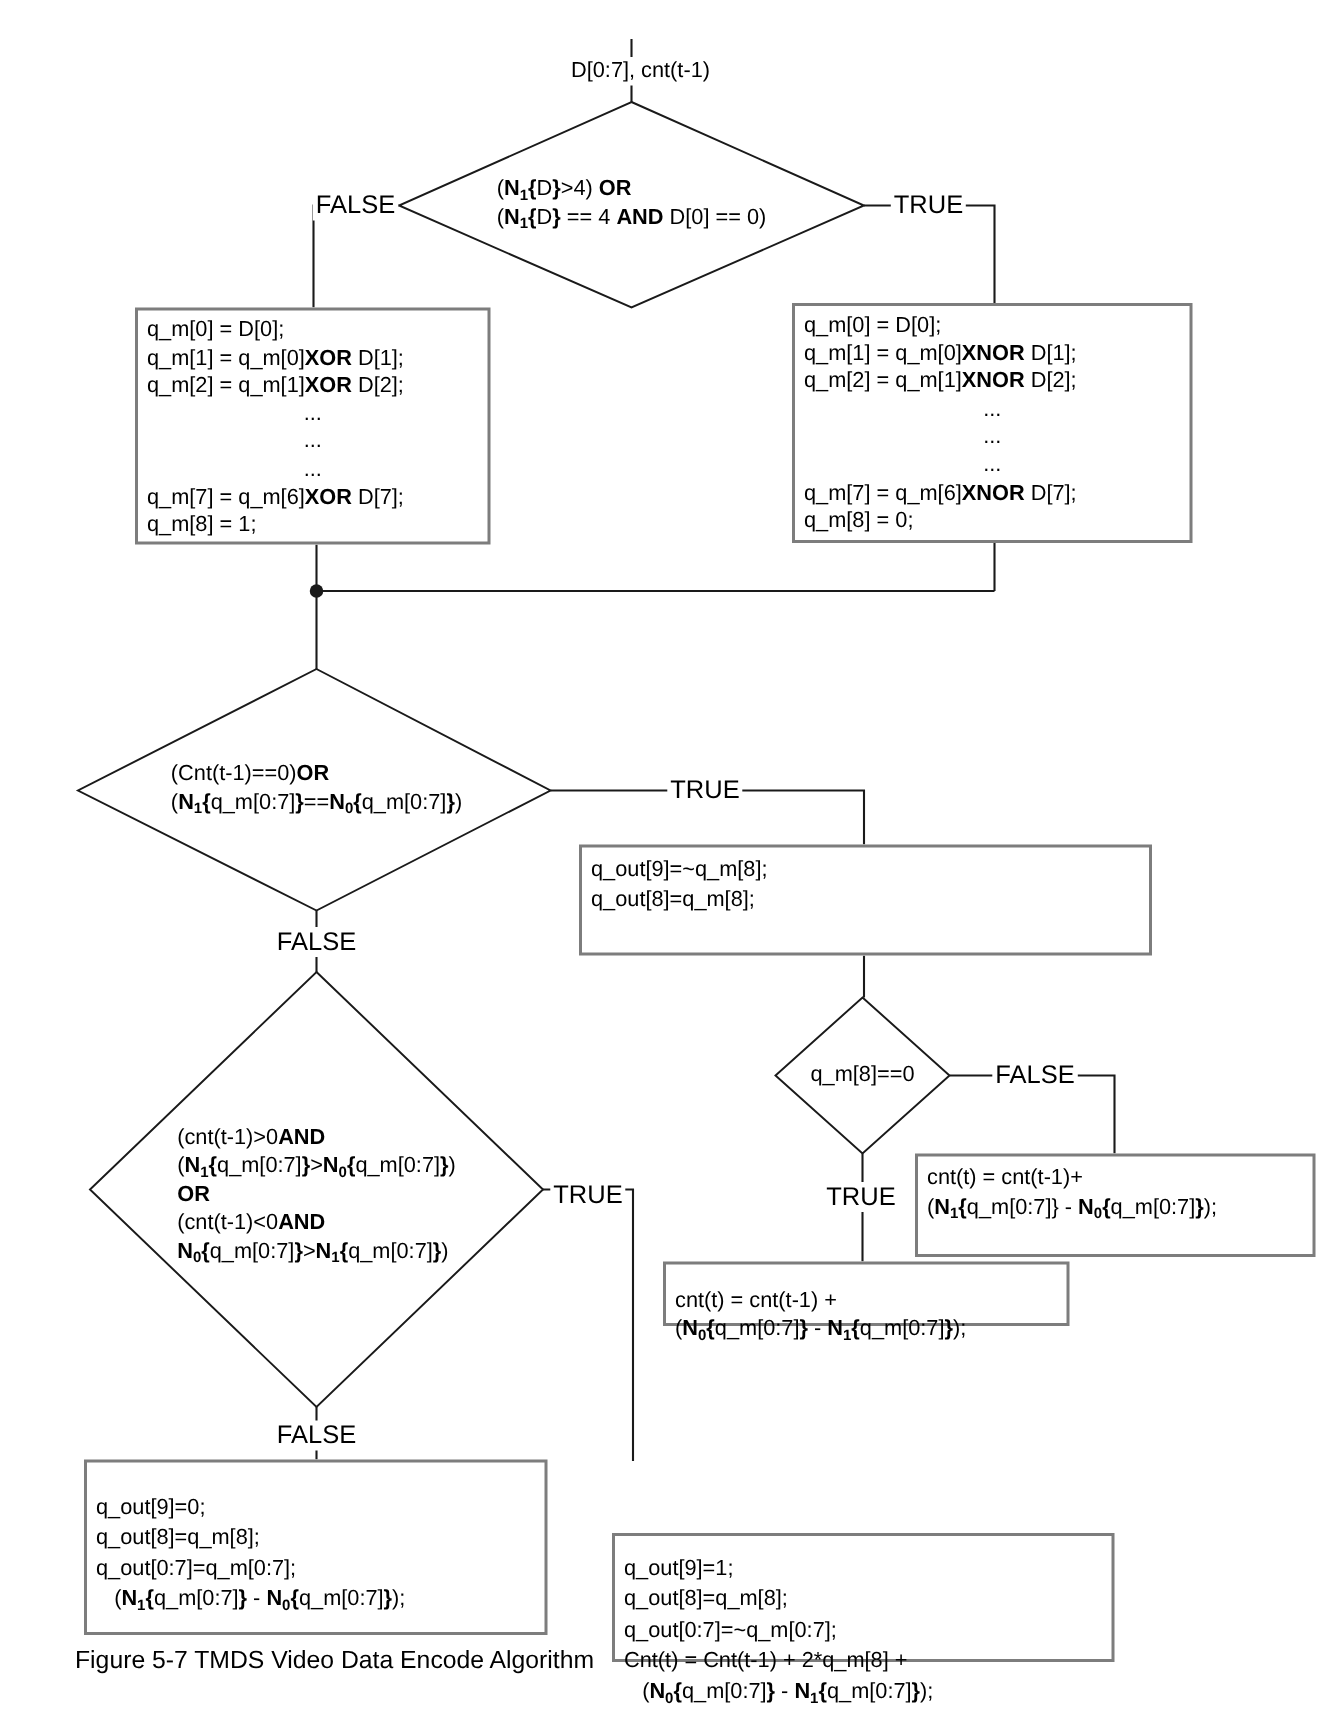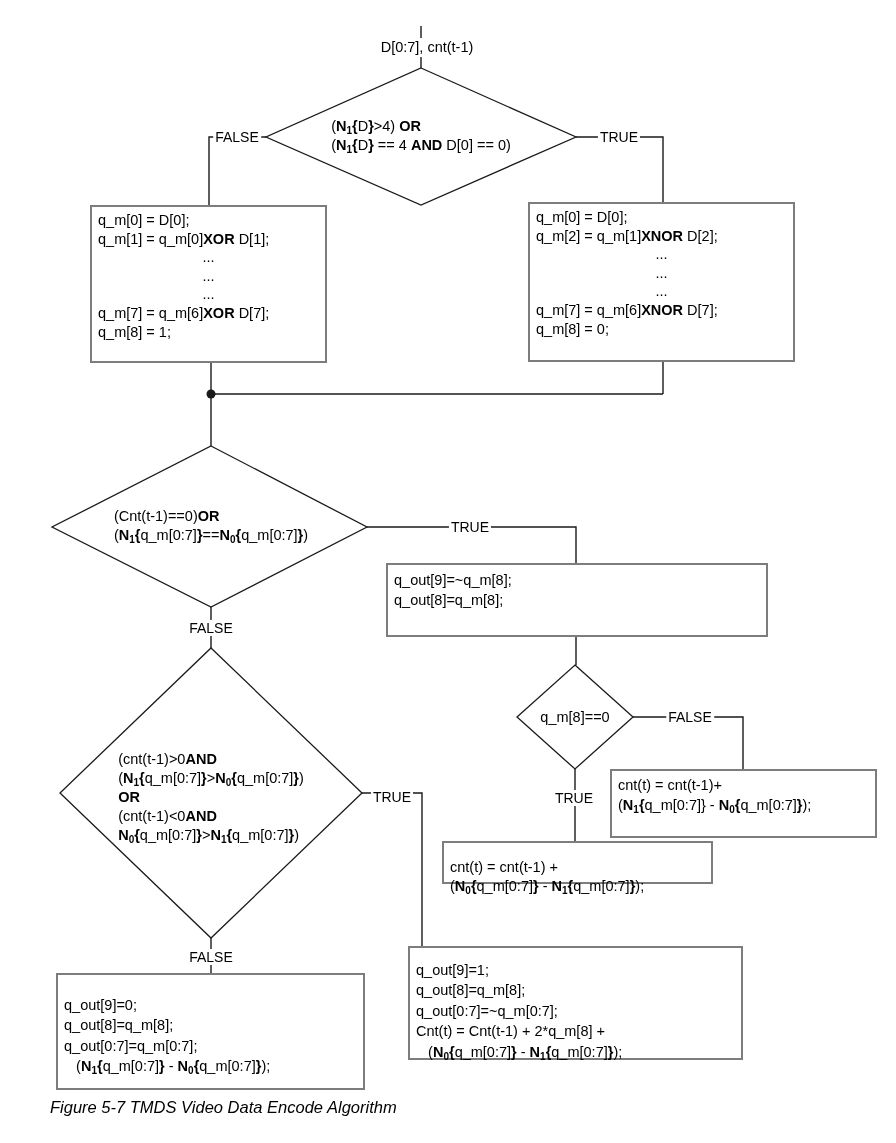--- a/index.html
+++ b/index.html
@@ -21,27 +21,27 @@
   }
   .code{font-size:14.5px;padding:4px 6px;}
   .code .ln{white-space:pre;}
   .code .ln.c{text-align:center;}
   .dtext{
     position:absolute;transform:translate(-50%,-50%);text-align:left;
     font-size:14.5px;line-height:19px;white-space:nowrap;
   }
   .elbl{
     position:absolute;transform:translate(-50%,-50%);background:#fff;
-    font-size:14px;padding:0 2px;white-space:nowrap;
+    font-size:17px;padding:0 2px;white-space:nowrap;
   }
   .start{
     position:absolute;transform:translate(-50%,-50%);
     font-size:14.5px;white-space:nowrap;
   }
-  .caption{position:absolute;font-style:italic;font-size:16.5px;}
+  .caption{position:absolute;font-size:16.5px;}
   b{font-weight:bold;}
   sub{font-size:10px;vertical-align:-3px;line-height:0;}
 </style>
 </head>
 <body>
 
 <div class="canvas">
 
   <svg class="wires" width="896" height="1143" aria-hidden="true">
     <path d="M421 26 V38"></path>
@@ -71,30 +71,32 @@
       <div class="ln">(<b>N<sub>1</sub>{</b>D<b>}</b>&gt;4) <b>OR</b></div>
       <div class="ln">(<b>N<sub>1</sub>{</b>D<b>}</b> == 4 <b>AND</b> D[0] == 0)</div>
     </div>
   <span class="elbl" style="left:237px;top:137px">FALSE</span>
   <span class="elbl" style="left:619px;top:137px">TRUE</span>
 
   <div class="box" style="left:90px;top:205px;width:237px;height:158px">
     <div class="code" style="line-height:18.6px">
         <div class="ln">q_m[0] = D[0];</div>
         <div class="ln">q_m[1] = q_m[0]<b>XOR</b> D[1];</div>
+        <div class="ln">q_m[2] = q_m[1]<b>XOR</b> D[2];</div>
         <div class="ln c">...</div>
         <div class="ln c">...</div>
         <div class="ln c">...</div>
         <div class="ln">q_m[7] = q_m[6]<b>XOR</b> D[7];</div>
         <div class="ln">q_m[8] = 1;</div>
       </div>
   </div>
   <div class="box" style="left:528px;top:202px;width:267px;height:160px">
     <div class="code" style="line-height:18.6px">
         <div class="ln">q_m[0] = D[0];</div>
+        <div class="ln">q_m[1] = q_m[0]<b>XNOR</b> D[1];</div>
         <div class="ln">q_m[2] = q_m[1]<b>XNOR</b> D[2];</div>
         <div class="ln c">...</div>
         <div class="ln c">...</div>
         <div class="ln c">...</div>
         <div class="ln">q_m[7] = q_m[6]<b>XNOR</b> D[7];</div>
         <div class="ln">q_m[8] = 0;</div>
       </div>
   </div>
 
   <div class="dtext" style="left:211px;top:526px">
@@ -139,21 +141,21 @@
   <span class="elbl" style="left:211px;top:957px">FALSE</span>
 
   <div class="box" style="left:56px;top:973px;width:309px;height:117px">
     <div class="code" style="line-height:20.4px;padding-top:20px">
         <div class="ln">q_out[9]=0;</div>
         <div class="ln">q_out[8]=q_m[8];</div>
         <div class="ln">q_out[0:7]=q_m[0:7];</div>
         <div class="ln">   (<b>N<sub>1</sub>{</b>q_m[0:7]<b>}</b> - <b>N<sub>0</sub>{</b>q_m[0:7]<b>}</b>);</div>
       </div>
   </div>
-  <div class="box" style="left:408px;top:946px;width:335px;height:114px">
+  <div class="box" style="left:408px;top:1022px;width:335px;height:86px">
     <div class="code" style="line-height:20.4px;padding-top:12px">
         <div class="ln">q_out[9]=1;</div>
         <div class="ln">q_out[8]=q_m[8];</div>
         <div class="ln">q_out[0:7]=~q_m[0:7];</div>
         <div class="ln">Cnt(t) = Cnt(t-1) + 2*q_m[8] +</div>
         <div class="ln">   (<b>N<sub>0</sub>{</b>q_m[0:7]<b>}</b> - <b>N<sub>1</sub>{</b>q_m[0:7]<b>}</b>);</div>
       </div>
   </div>
 
   <div class="caption" style="left:50px;top:1098px">Figure 5-7 TMDS Video Data Encode Algorithm</div>

